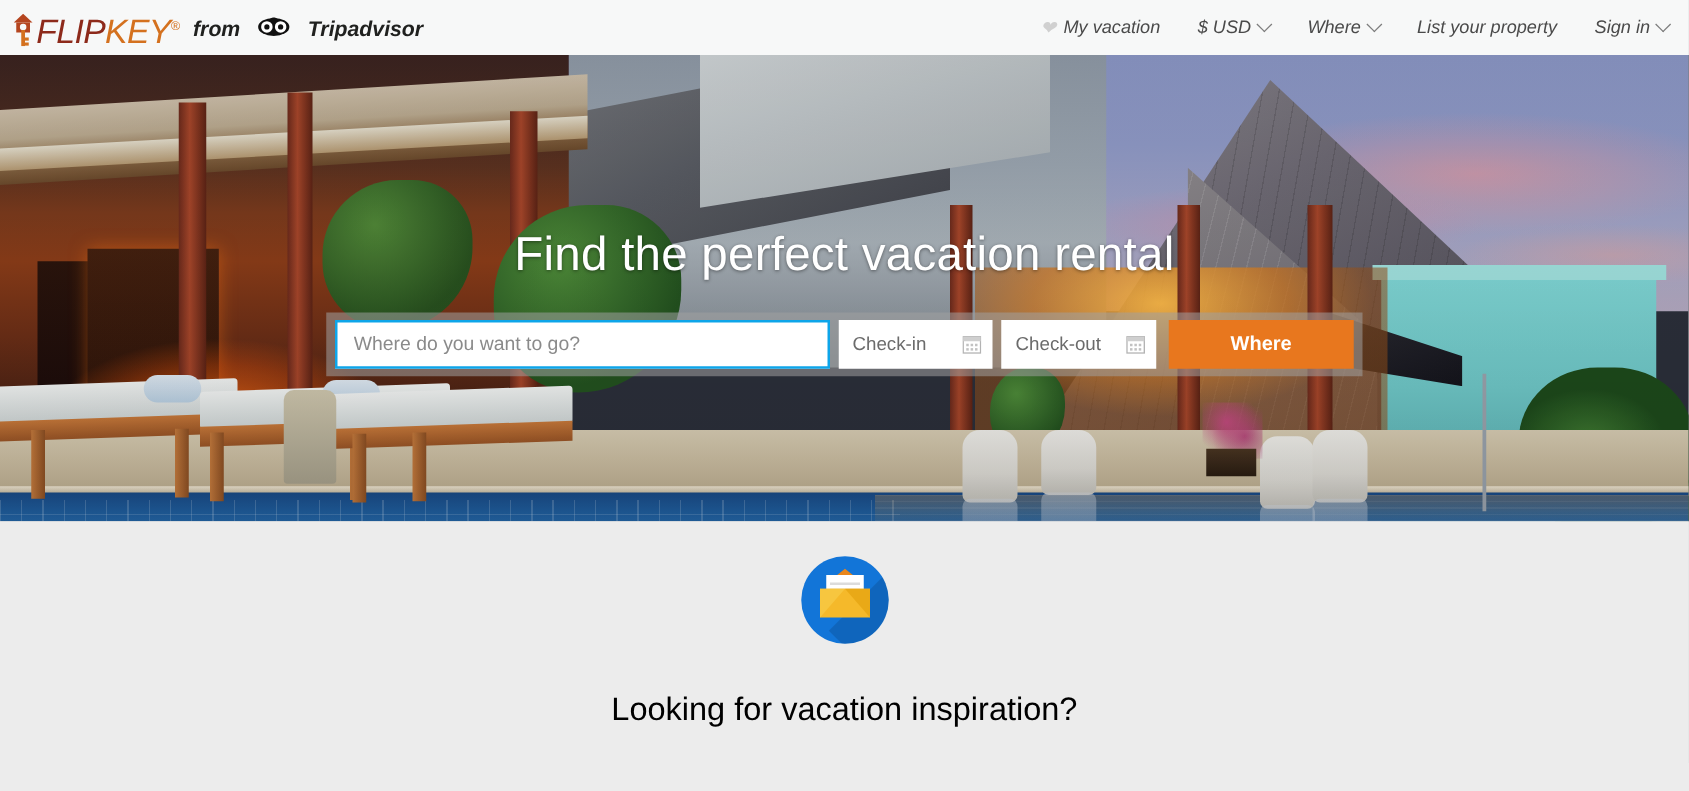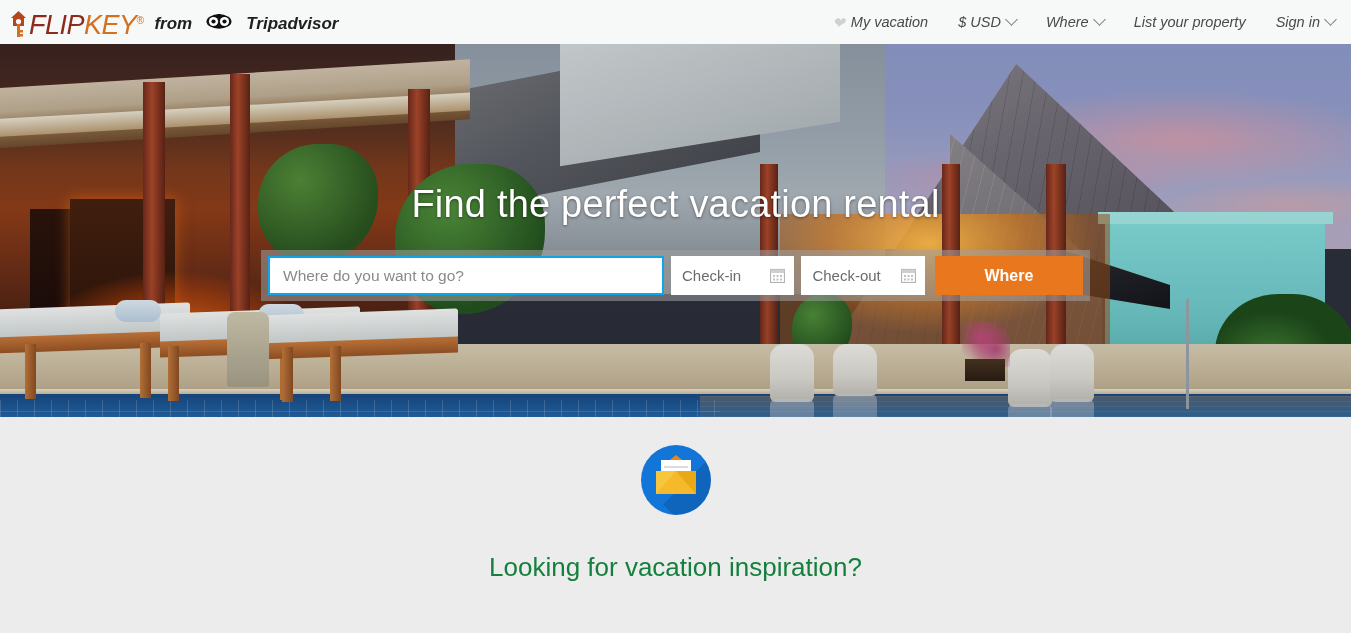--- a/index.html
+++ b/index.html
@@ -352,21 +352,21 @@
   .env-top {
     position: absolute; left: 25px; top: 10px;
     width: 0; height: 0;
     border-left: 10px solid transparent;
     border-right: 10px solid transparent;
     border-bottom: 8px solid #e9861b;
   }
   .news-title {
     margin-top: 37px;
     font-size: 26px;
-    color: #15803d;
+    color: #000000;
     font-weight: 400;
   }
   .news-sub {
     margin-top: 23px;
     font-size: 15px;
     color: #73777a;
   }
 </style>
 </head>
 <body>

